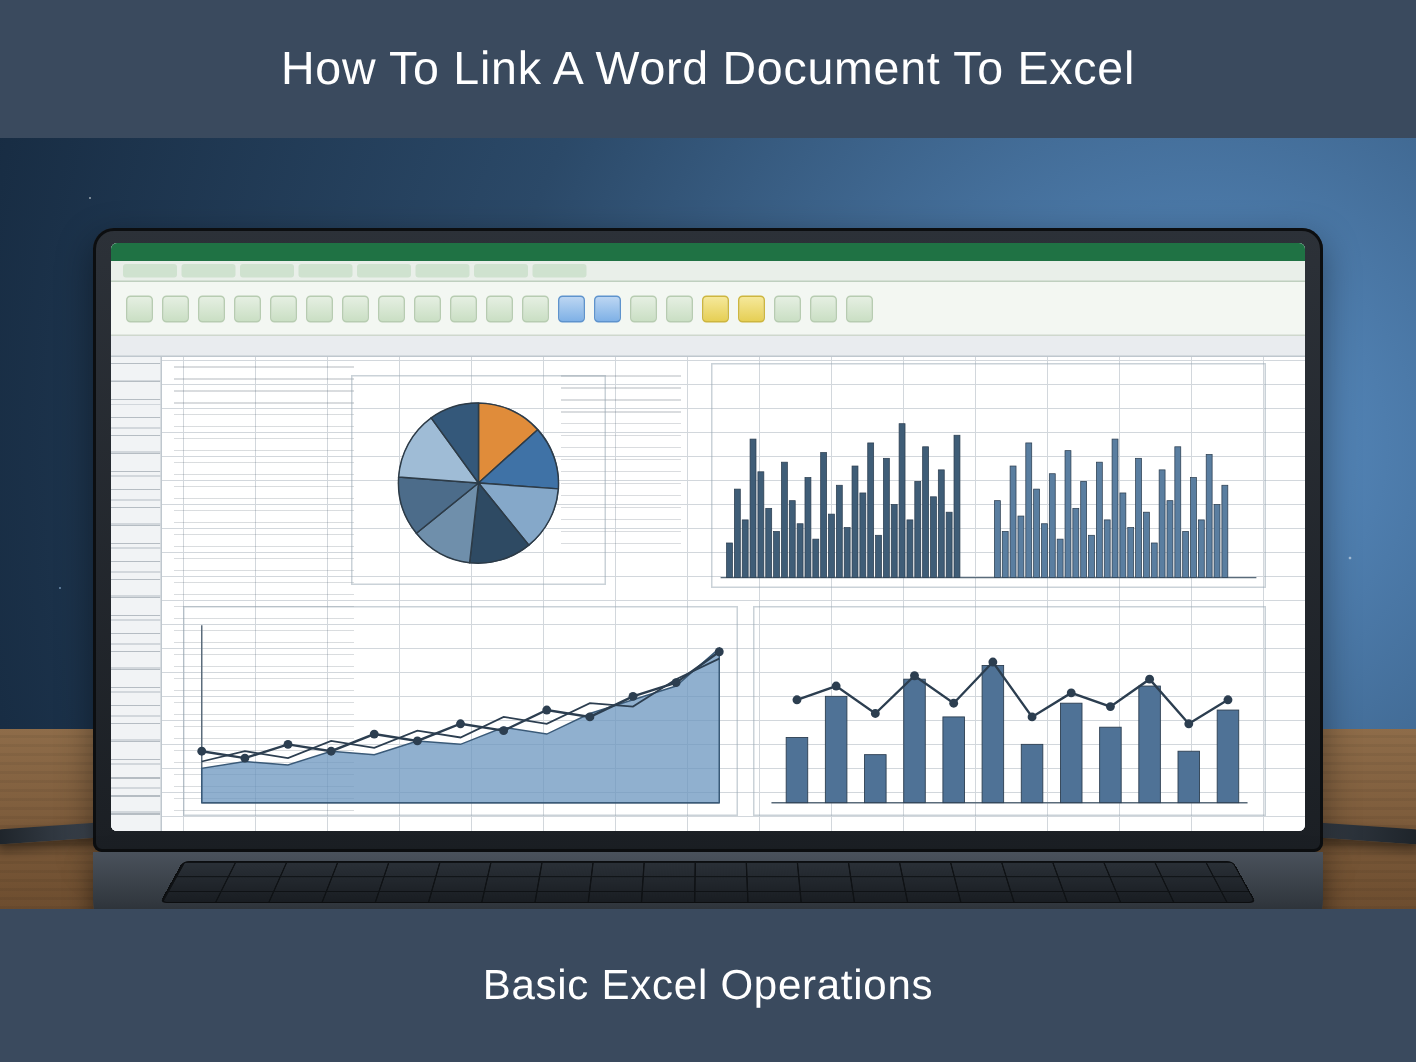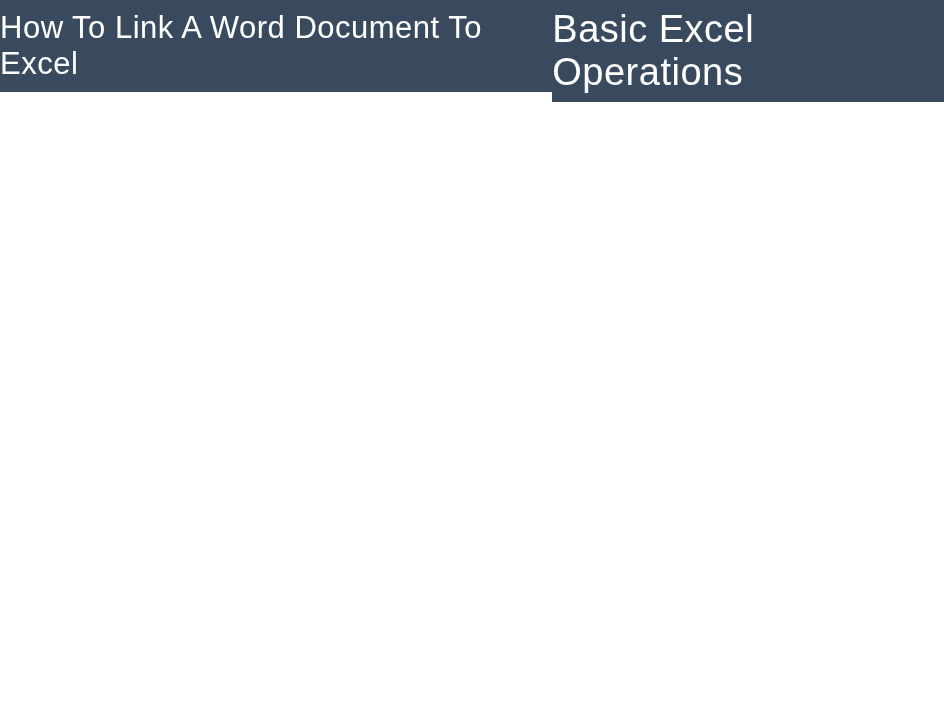--- a/index.html
+++ b/index.html
@@ -1,37 +1,37 @@
 <!DOCTYPE html>
 <html><head>
 <meta charset="utf-8">
 <style>
   * { margin: 0; padding: 0; box-sizing: border-box; }
   body { width: 944px; height: 708px; overflow: hidden; font-family: 'Segoe UI', Arial, sans-serif; }
-  .container { width: 944px; height: 708px; display: flex; flex-direction: row; }
+  .container { width: 944px; height: 708px; display: flex; flex-direction: column; }
   
   .top-band {
     background: #3a4a5e;
     color: #fff;
     height: 92px;
     display: flex;
     align-items: center;
     justify-content: center;
     font-size: 31px;
     font-weight: 400;
     letter-spacing: 0.5px;
   }
   .bottom-band {
     background: #3a4a5e;
     color: #fff;
     height: 102px;
     display: flex;
     align-items: center;
     justify-content: center;
-    font-size: 38px;
+    font-size: 28px;
     font-weight: 400;
     letter-spacing: 0.5px;
   }
   .hero {
     flex: 1;
     position: relative;
     background: radial-gradient(circle at 85% 40%, #5a8fc5 0%, #2b4968 55%, #162a40 100%);
     overflow: hidden;
     display: flex;
     align-items: flex-end;

